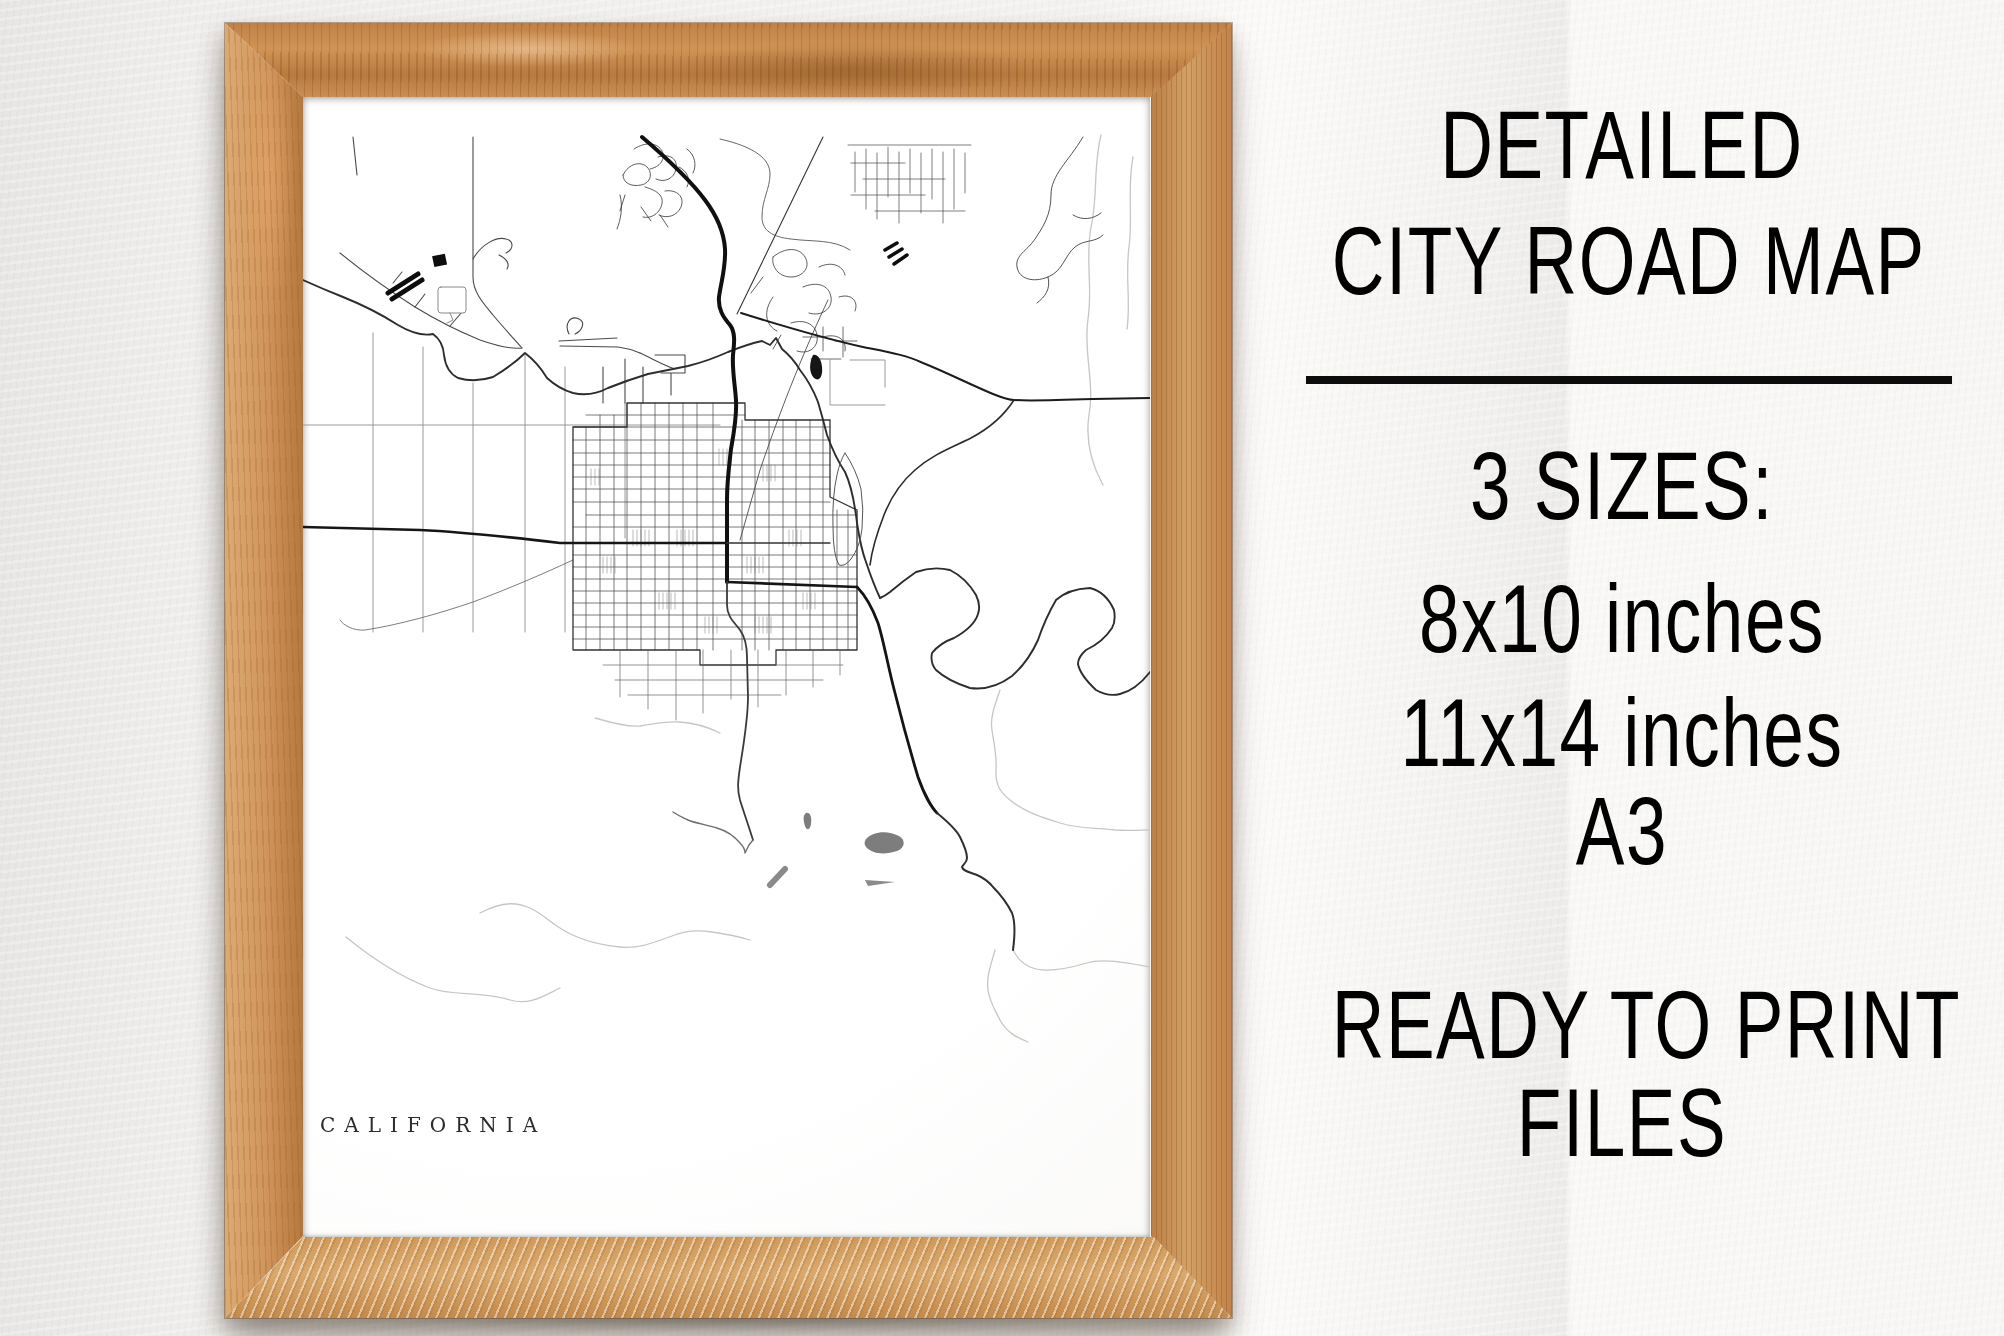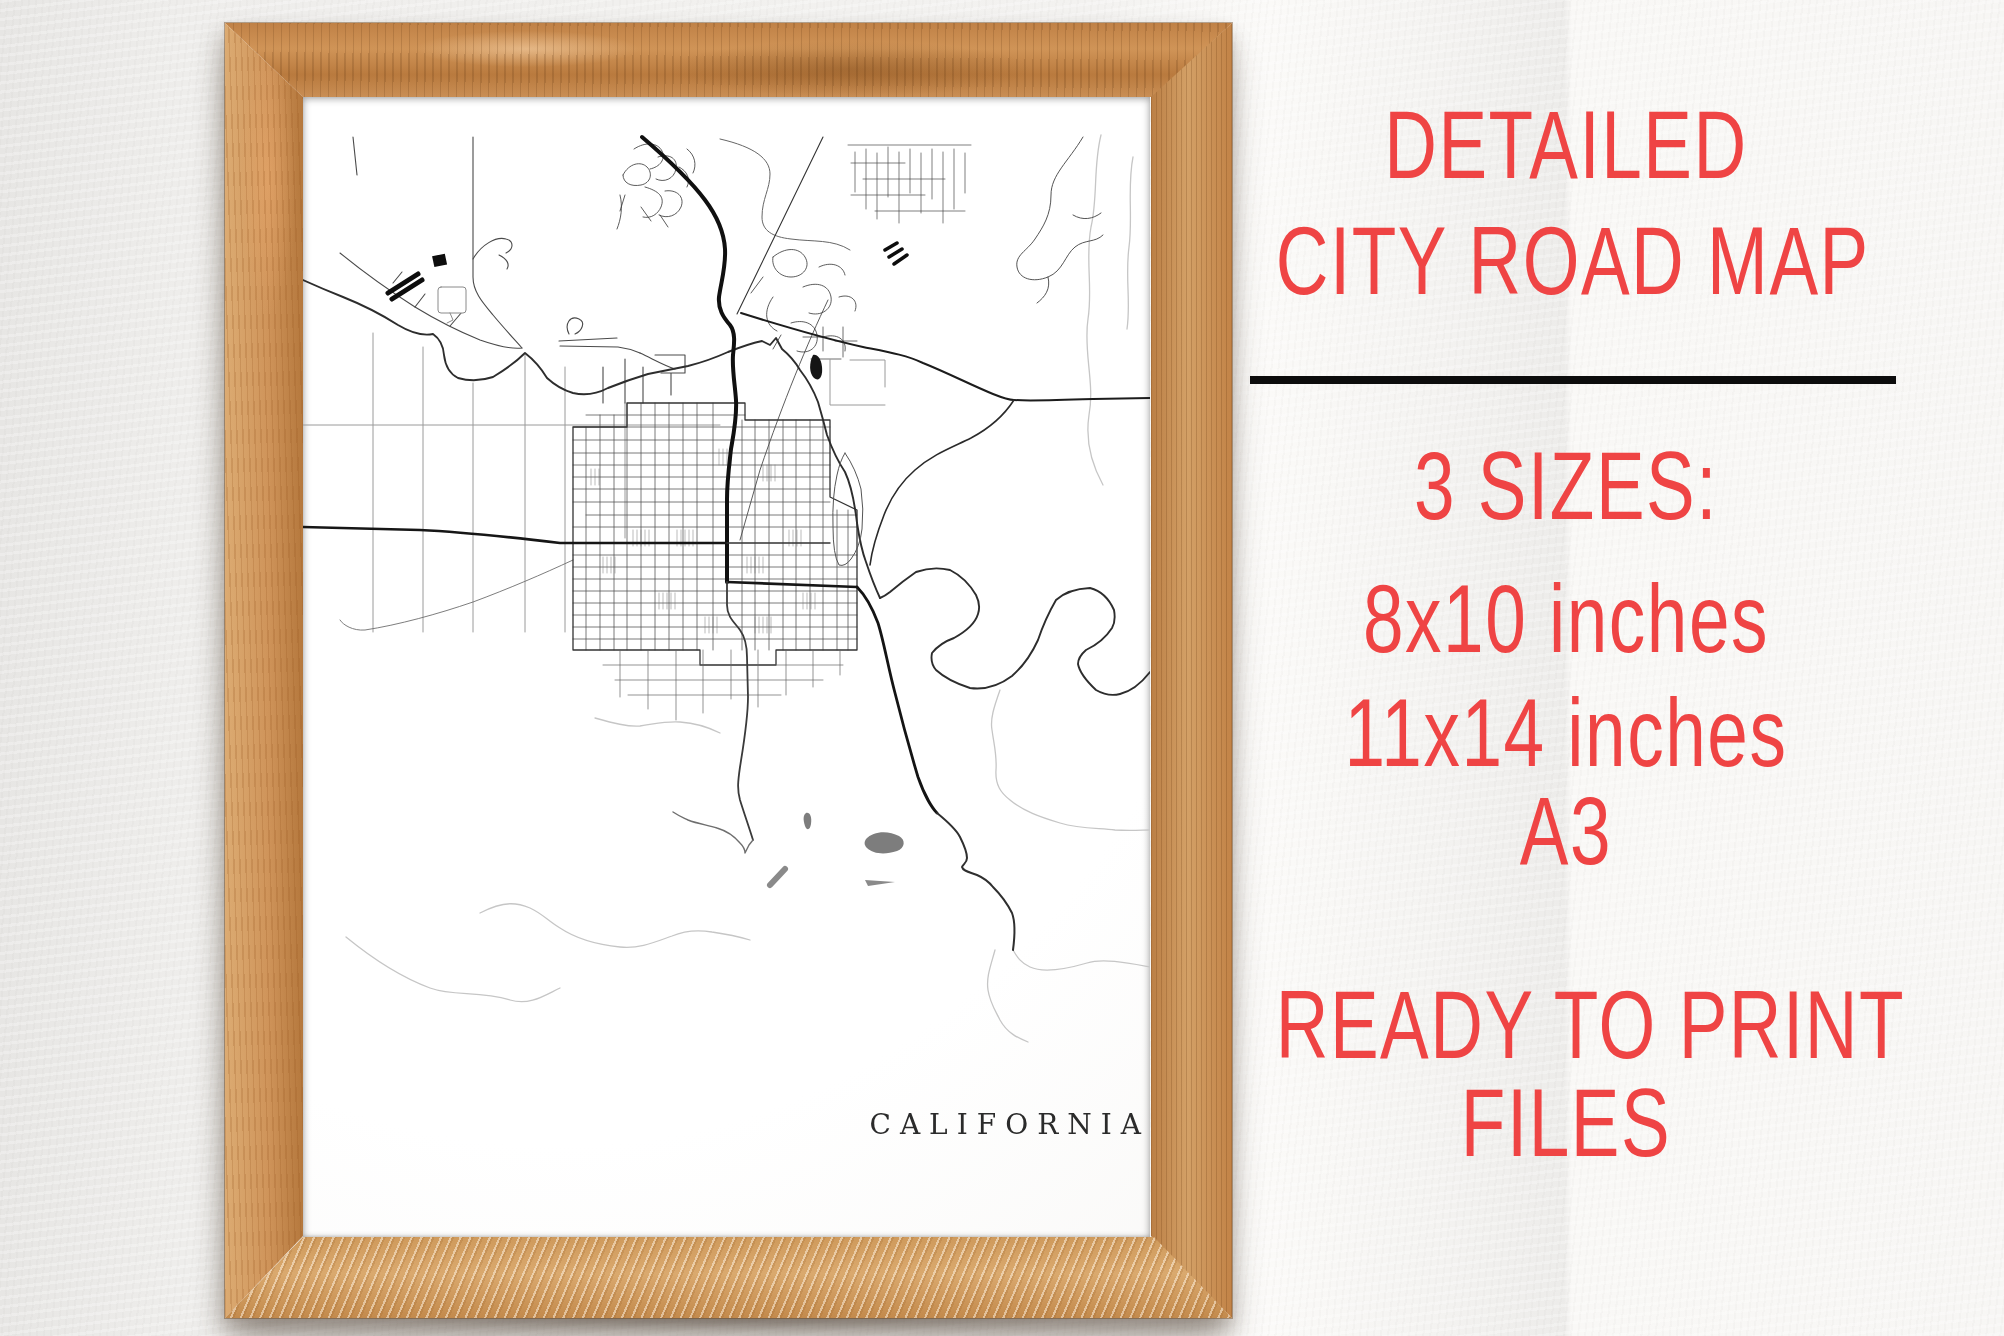--- a/index.html
+++ b/index.html
@@ -47,26 +47,26 @@
     background:radial-gradient(140% 120% at 30% 20%,#ffffff 60%,#f7f6f4 100%);
     box-shadow:inset 0 3px 7px rgba(0,0,0,.20),inset 0 -1px 3px rgba(0,0,0,.10),
                inset 3px 0 6px rgba(0,0,0,.10),inset -3px 0 6px rgba(0,0,0,.10);}
   .floor-shadow{position:absolute;left:238px;top:1314px;width:985px;height:18px;
     background:radial-gradient(50% 100% at 50% 0,rgba(58,47,36,.48),rgba(58,47,36,0) 78%);
     filter:blur(5px);}
   
   .map-title{position:absolute;left:0;right:0;top:918px;text-align:center;
     font-family:"DejaVu Serif","Liberation Serif",serif;font-size:80px;line-height:92px;
     letter-spacing:6px;color:#1b1b1b;font-weight:400;}
-  .map-subtitle{position:absolute;left:0;right:0;top:1008px;text-align:right;
-    font-family:"DejaVu Serif","Liberation Serif",serif;font-size:28px;line-height:40px;
-    letter-spacing:9px;padding-left:6px;color:#2b2b2b;}
+  .map-subtitle{position:absolute;left:0;right:0;top:1008px;text-align:left;
+    font-family:"DejaVu Serif","Liberation Serif",serif;font-size:20px;line-height:40px;
+    letter-spacing:9px;padding-left:17px;color:#2b2b2b;}
   .mapsvg{position:absolute;left:0;top:0;}
   
-  .promo{position:absolute;left:1184px;top:0;width:764px;height:1336px;color:#ef4444;}
+  .promo{position:absolute;left:1240px;top:0;width:764px;height:1336px;color:#000000;}
   .pline{position:absolute;left:0;right:0;text-align:center;font-size:96px;line-height:100px;
     letter-spacing:2px;transform:scaleX(.76);transform-origin:50% 50%;white-space:nowrap;}
   .divider{position:absolute;left:66px;top:376px;width:646px;height:8px;background:#0c0c0c;}
 </style>
 </head>
 <body>
 
 <div class="wall-tex"></div>
 <div class="floor-shadow"></div>
 

